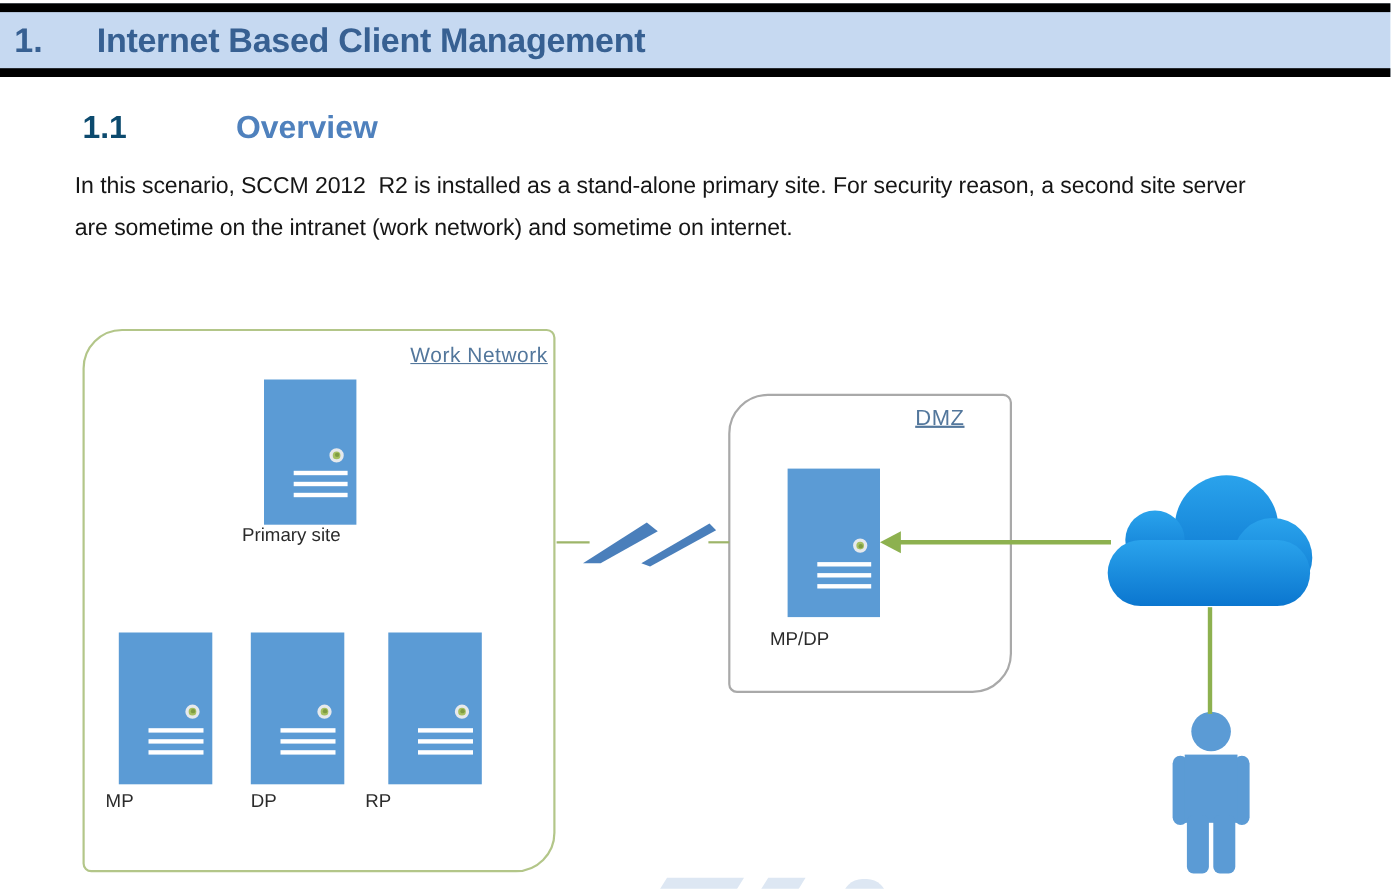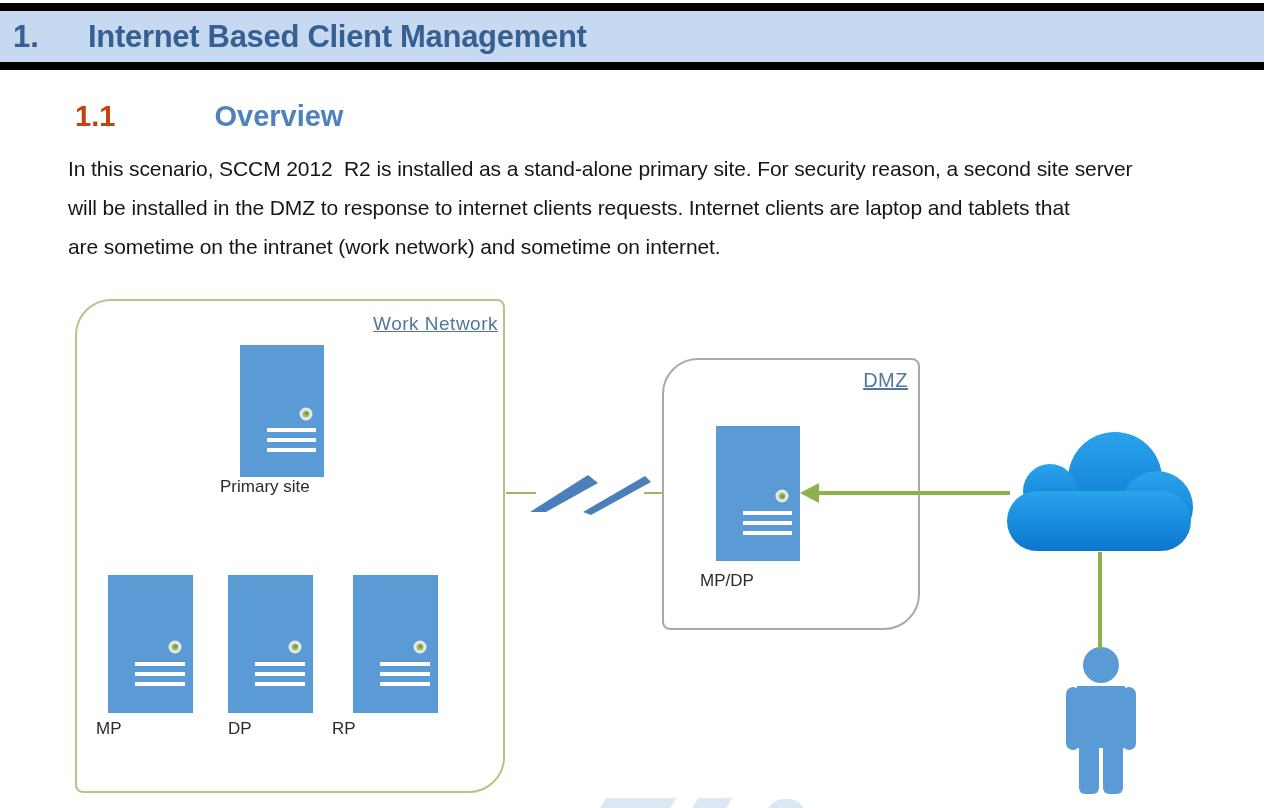--- a/index.html
+++ b/index.html
@@ -9,36 +9,36 @@
 
   
   .h1-band { margin:3px 9px 0 0; background:#c6d9f1;
              border-top:8px solid #000; border-bottom:8px solid #000;
              height:67px; display:flex; align-items:center; padding-left:13px; }
   .h1-num   { font-size:31px; font-weight:bold; color:#376092; width:47px; }
   .h1-title { font-size:31px; font-weight:bold; color:#376092; letter-spacing:-0.3px;margin-left:28px; }
 
   
   .h2 { margin:30px 0 0 75px; }
-  .h2-num   { display:inline-block; width:135px; font-size:29px; font-weight:bold; color:#c2410c; }
+  .h2-num   { display:inline-block; width:135px; font-size:29px; font-weight:bold; color:#0c4a6e; }
   .h2-title { font-size:29px; font-weight:bold; color:#4f81bd; }
 
   
   .para { margin:16px 12px 0 68px; color:#161616; }
   .para .line { font-size:21px; line-height:39px; white-space:pre; letter-spacing:-0.1px; }
 
   
   .diagram { position:absolute; left:0; top:268px; width:1273px; height:540px; }
 
   .net-box { position:absolute; background:#fff; border-radius:36px 8px 36px 8px; }
   .work { left:75px; top:28px; width:430px; height:494px; border:2px solid #b3c689; }
   .dmz  { left:662px; top:87px; width:258px; height:272px; border:2px solid #a9a9a9; }
   .box-label { position:absolute; font-size:19px; color:#53779c; letter-spacing:0.5px;text-decoration:underline; }
   .wn-label  { left:338px; top:42px; width:160px; text-align:right; }
-  .dmz-label { left:832px; top:98px; width:76px; text-align:right; font-size:20px; }
+  .dmz-label { left:832px; top:98px; width:76px; font-size:20px; }
 
   .server { position:absolute; background:#5b9bd5; }
   .srv-led { position:absolute; left:79%; top:52%; width:13px; height:13px;
              transform:translate(-50%,-50%); border-radius:50%;
              background:#a6c060; border:3px solid #e6e9ec; }
   .srv-led::after { content:""; position:absolute; left:50%; top:50%; width:4px; height:4px;
              transform:translate(-50%,-50%); border-radius:50%; background:#7f9c43; }
   .srv-bars { position:absolute; left:32%; right:9%; top:63%; }
   .srv-bars i { display:block; height:4px; background:#fff; margin-bottom:6px; }
 
@@ -62,21 +62,20 @@
     <span class="h1-title">Internet Based Client Management</span>
   </div>
 
   <div class="h2">
     <span class="h2-num">1.1</span>
     <span class="h2-title">Overview</span>
   </div>
 
   <div class="para">
     <div class="line">In this scenario, SCCM 2012  R2 is installed as a stand-alone primary site. For security reason, a second site server</div>
-    <div class="line">will be installed in the DMZ to response to internet clients requests. Internet clients are laptop and tablets that</div>
     <div class="line">are sometime on the intranet (work network) and sometime on internet.</div>
   </div>
 
   <div class="diagram">
 
     <div class="net-box work"></div>
     <div class="net-box dmz"></div>
     <div class="box-label wn-label">Work Network</div>
     <div class="box-label dmz-label">DMZ</div>
 

